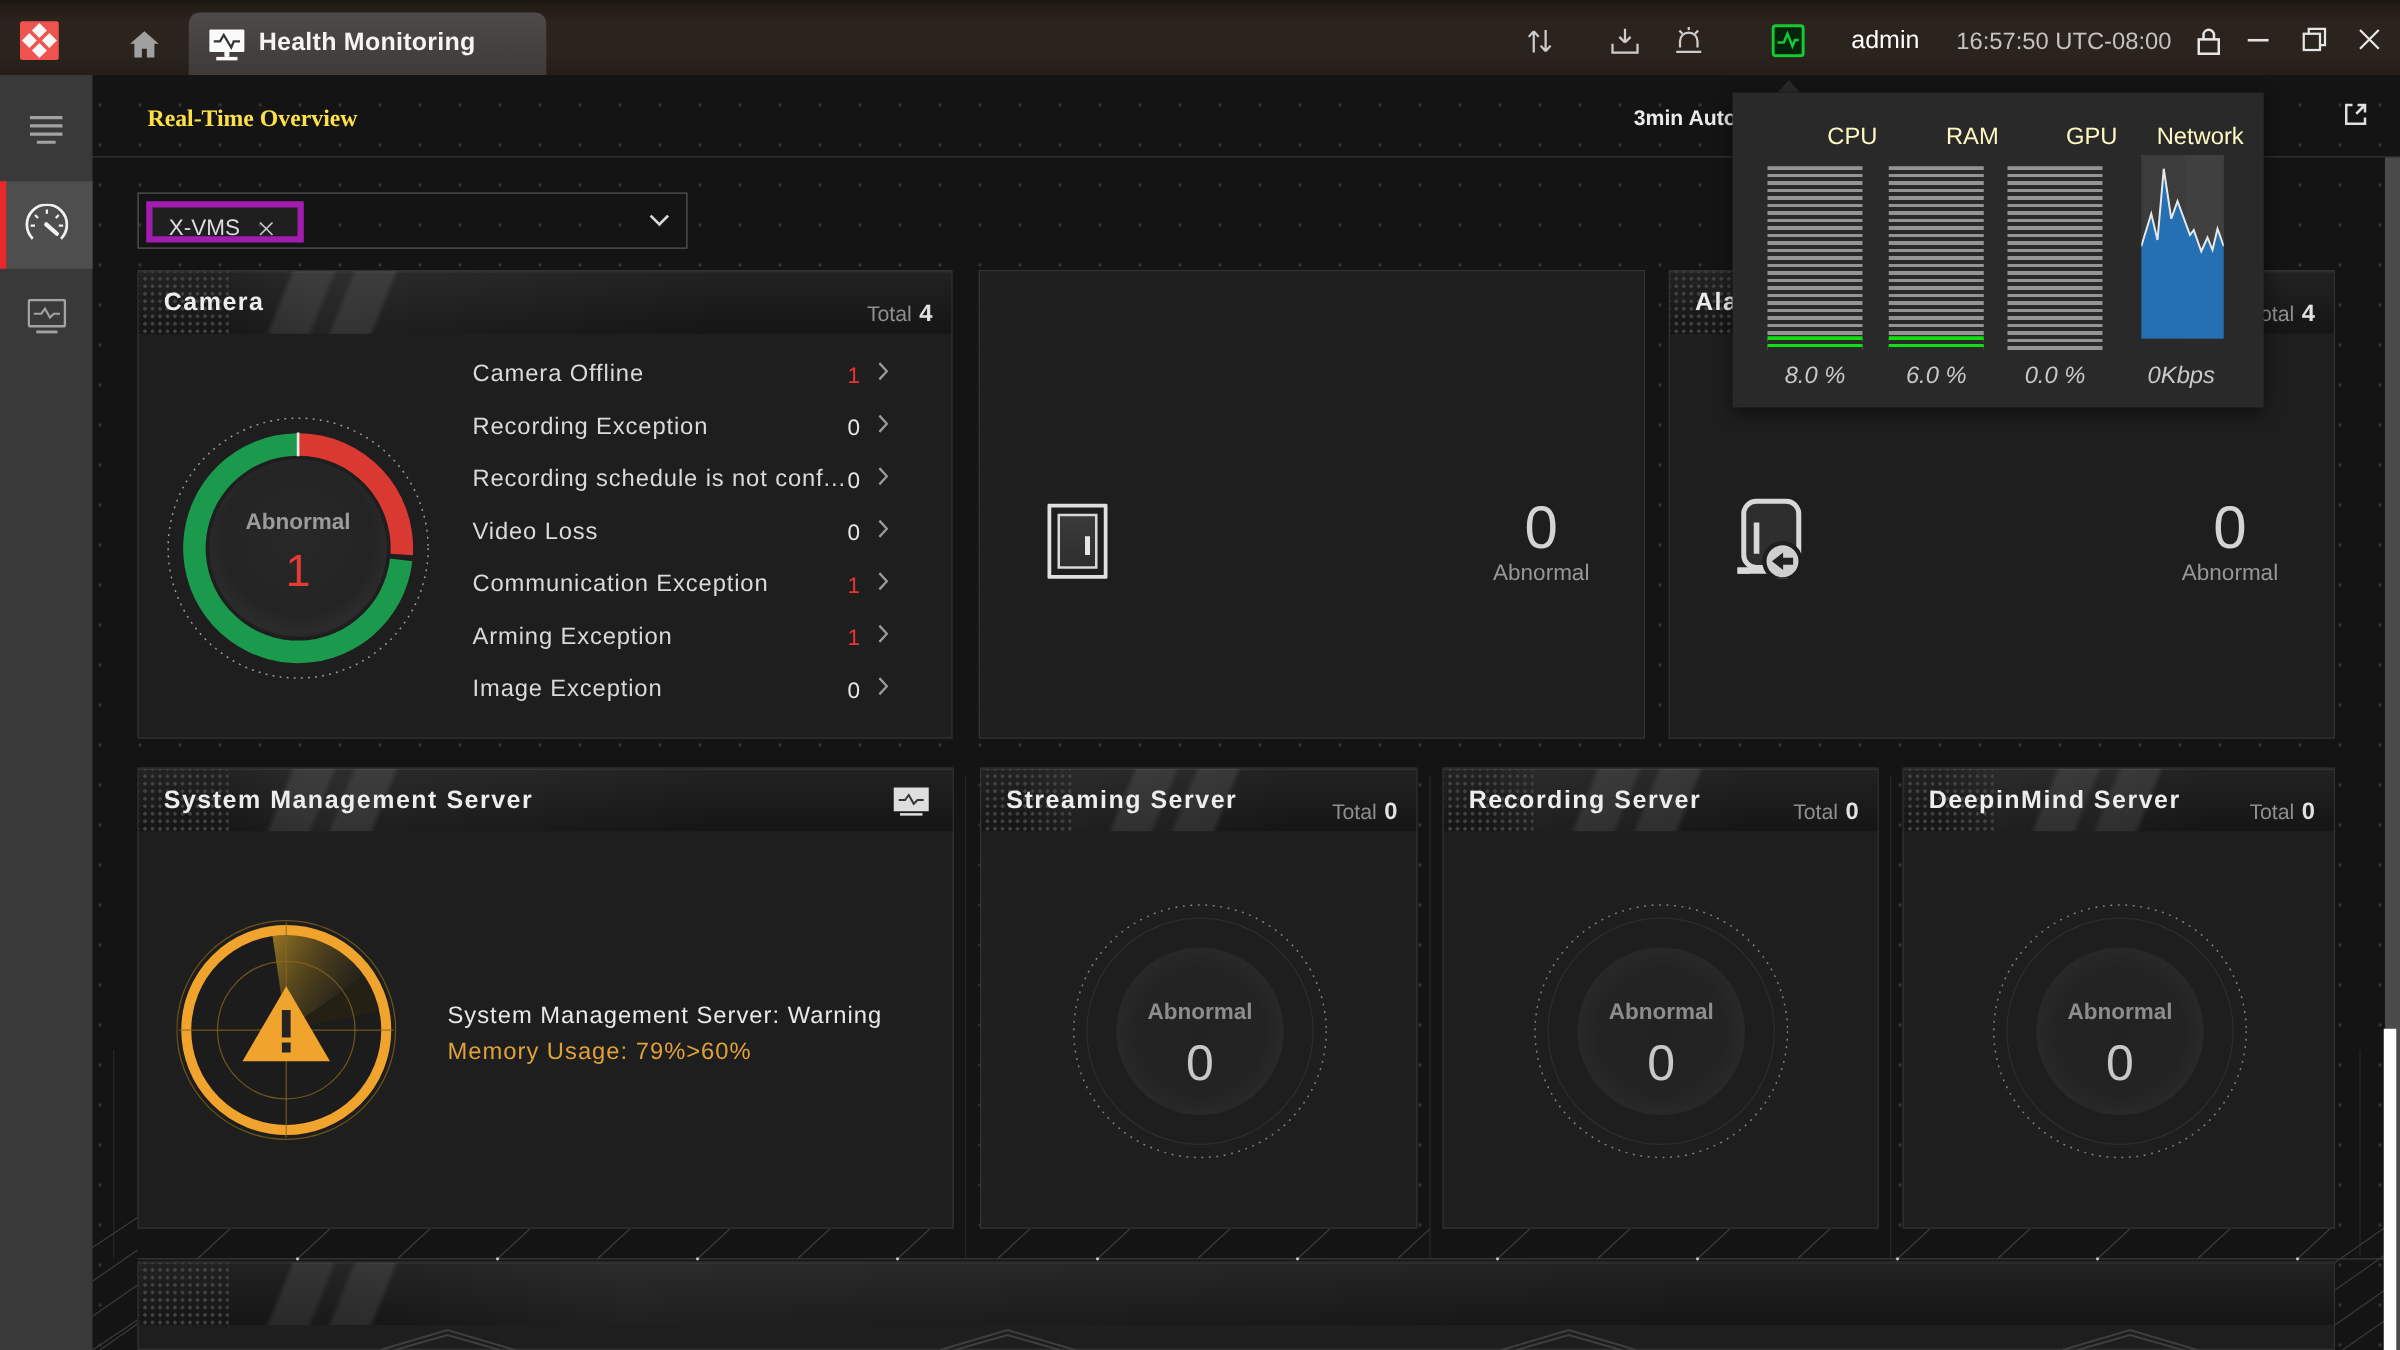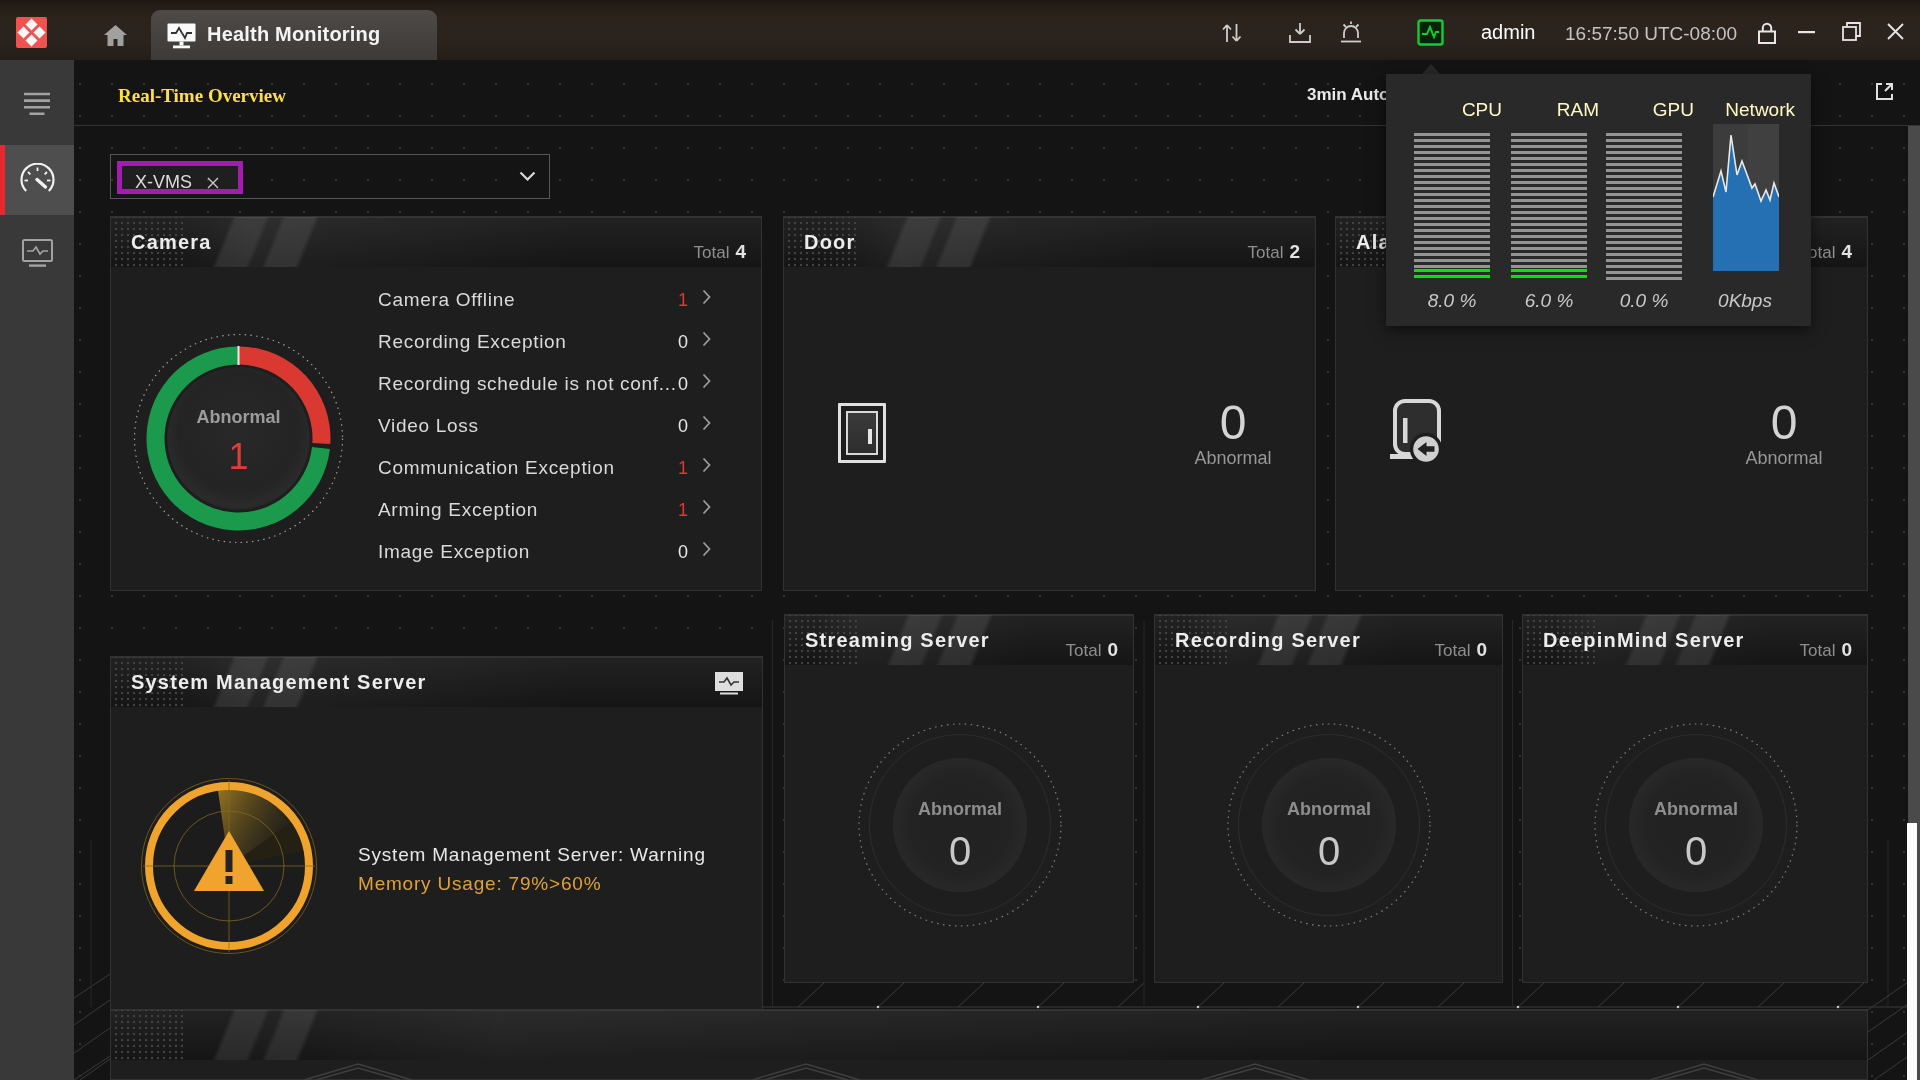--- a/index.html
+++ b/index.html
@@ -193,24 +193,20 @@
           <stop offset="88%" stop-color="#2b2b2b"></stop>
           <stop offset="100%" stop-color="#1b1b1b"></stop>
         </radialGradient>
       </defs>
       <text x="110.5" y="95" text-anchor="middle" font-size="18" font-weight="bold" fill="#9c9c9c" font-family="Liberation Sans">Abnormal</text>
       <text x="110.5" y="141" text-anchor="middle" font-size="36" fill="#e33b35" font-family="Liberation Sans">1</text>
     </svg>
   </div>
 
   <div class="card" style="left:783px;top:216px;width:533px;height:375px;">
-    <div class="chead">
-        <span class="ctitle">Door</span>
-        <span class="ctotal">Total<b>2</b></span>
-      </div>
 
     <div class="abs" style="left:54px;top:186px;width:48px;height:60px;border:3px solid #e0e0e0;border-radius:1px;">
       <div class="abs" style="left:5px;top:5px;width:32px;height:44px;border:2px solid #d8d8d8;background:linear-gradient(180deg,#3a3a3a,#2e2e2e);">
         <div class="abs" style="right:4px;top:16px;width:4px;height:15px;background:#e6e6e6;"></div>
       </div>
     </div>
     <div class="bignum" style="left:399px;top:182px;width:100px;">
         <div class="n">0</div>
         <div class="t">Abnormal</div>
       </div>
@@ -229,21 +225,21 @@
       <rect x="4" y="57" width="26" height="5" fill="#d8d8d8"></rect>
       <circle cx="40" cy="52" r="14.5" fill="#cfcfcf" stroke="#1e1e1e" stroke-width="3.4"></circle>
       <path d="M31.5 52 l9 -7 v4.2 h8 v5.6 h-8 v4.2 z" fill="#222"></path>
     </svg>
     <div class="bignum" style="left:398px;top:182px;width:100px;">
         <div class="n">0</div>
         <div class="t">Abnormal</div>
       </div>
   </div>
 
-  <div class="card" style="left:110px;top:614px;width:653px;height:369px;margin-top:42px;">
+  <div class="card" style="left:110px;top:614px;width:653px;height:369px;">
     <div class="chead">
         <span class="ctitle">System Management Server</span>
       <svg class="abs" style="right:18px;top:14px;z-index:3;" width="30" height="24" viewBox="0 0 30 24">
         <rect x="1" y="1" width="28" height="19" fill="#dedede"></rect>
         <path d="M5 11 h5 l3 -4 4 7 3 -3 h5" stroke="#333" stroke-width="1.6" fill="none"></path>
         <rect x="6" y="21.5" width="18" height="2" fill="#dedede"></rect>
       </svg>
     </div>
 
     <svg class="abs" style="left:30px;top:121px;" width="176" height="176" viewBox="0 0 176 176">

